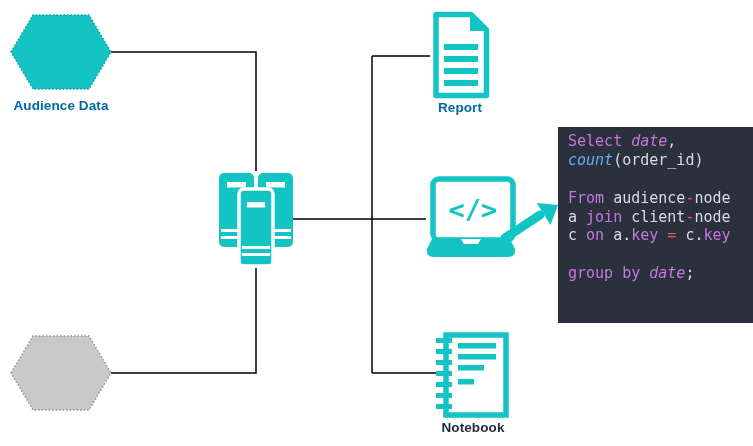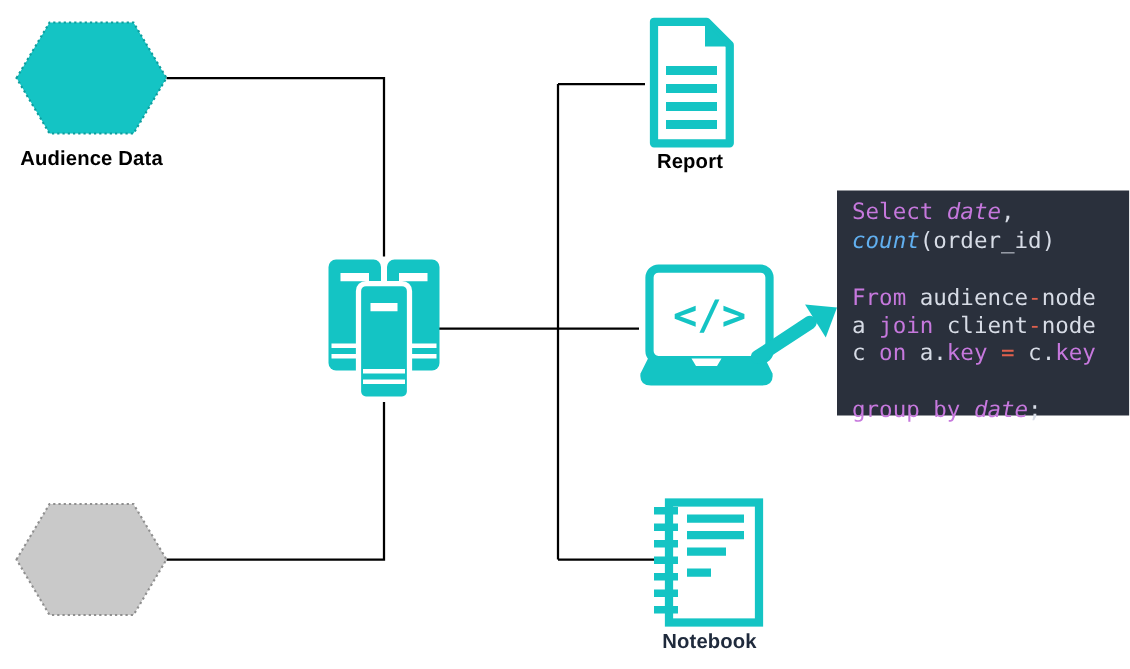--- a/index.html
+++ b/index.html
@@ -4,25 +4,25 @@
 <style>
   html,body{margin:0;padding:0;background:#ffffff;}
   .canvas{
     position:relative;width:753px;height:446px;background:#ffffff;
     font-family:"Liberation Sans",sans-serif;overflow:hidden;
   }
   .abs{position:absolute;}
   svg{display:block;overflow:visible;}
   .node-label{
     position:absolute;text-align:center;font-size:13.5px;font-weight:bold;
-    color:#000000;letter-spacing:0.1px;
+    color:#0369a1;letter-spacing:0.1px;
   }
   .node-label.regular{font-weight:400;color:#1f2a3c;}
   .code-panel{
-    position:absolute;left:558px;top:127px;width:195px;height:150px;
+    position:absolute;left:558px;top:127px;width:195px;height:196px;
     background:#2a303c;box-sizing:border-box;padding:5px 0 5px 10px;
     font-family:"DejaVu Sans Mono","Liberation Mono",monospace;
     font-size:15px;line-height:18.9px;white-space:pre;color:#d7dce6;
   }
   .code-line{height:18.9px;}
 </style>
 </head>
 <body>
 
 <div class="canvas">

